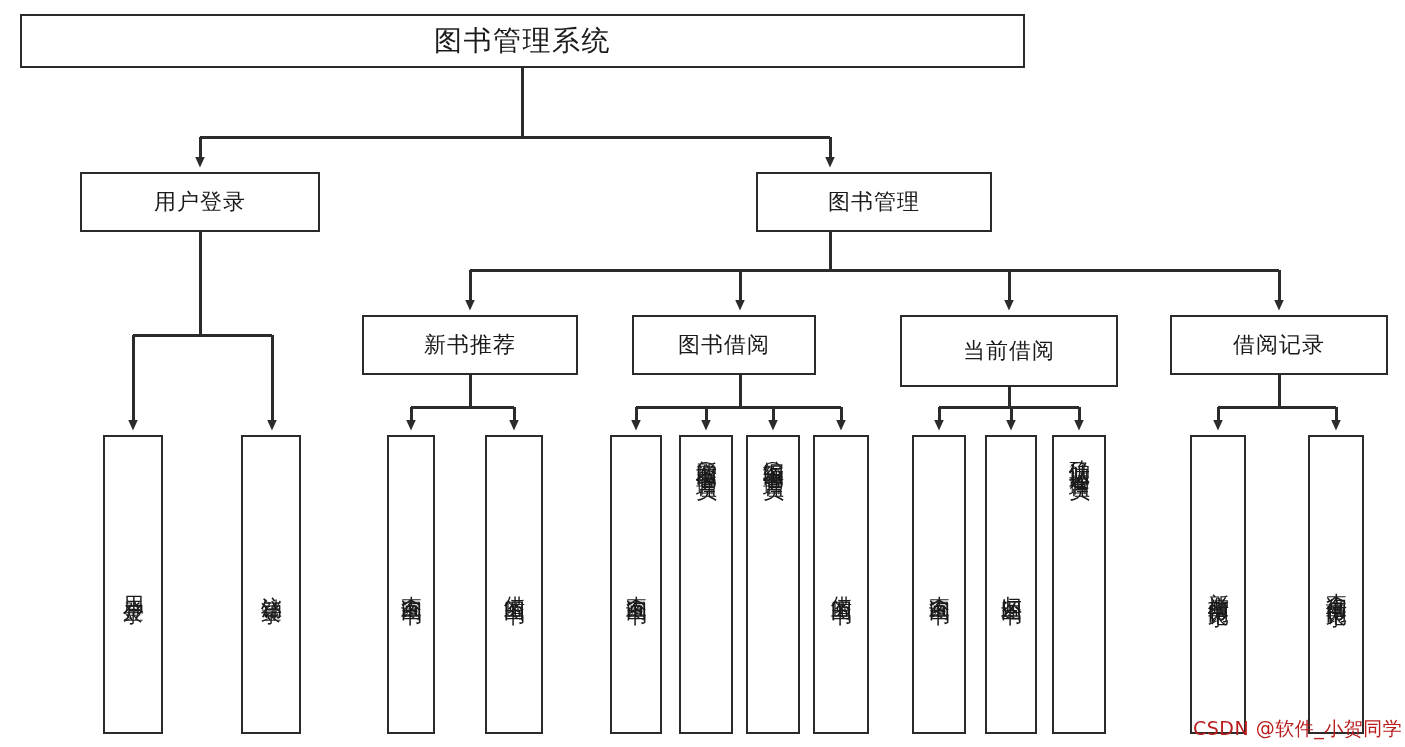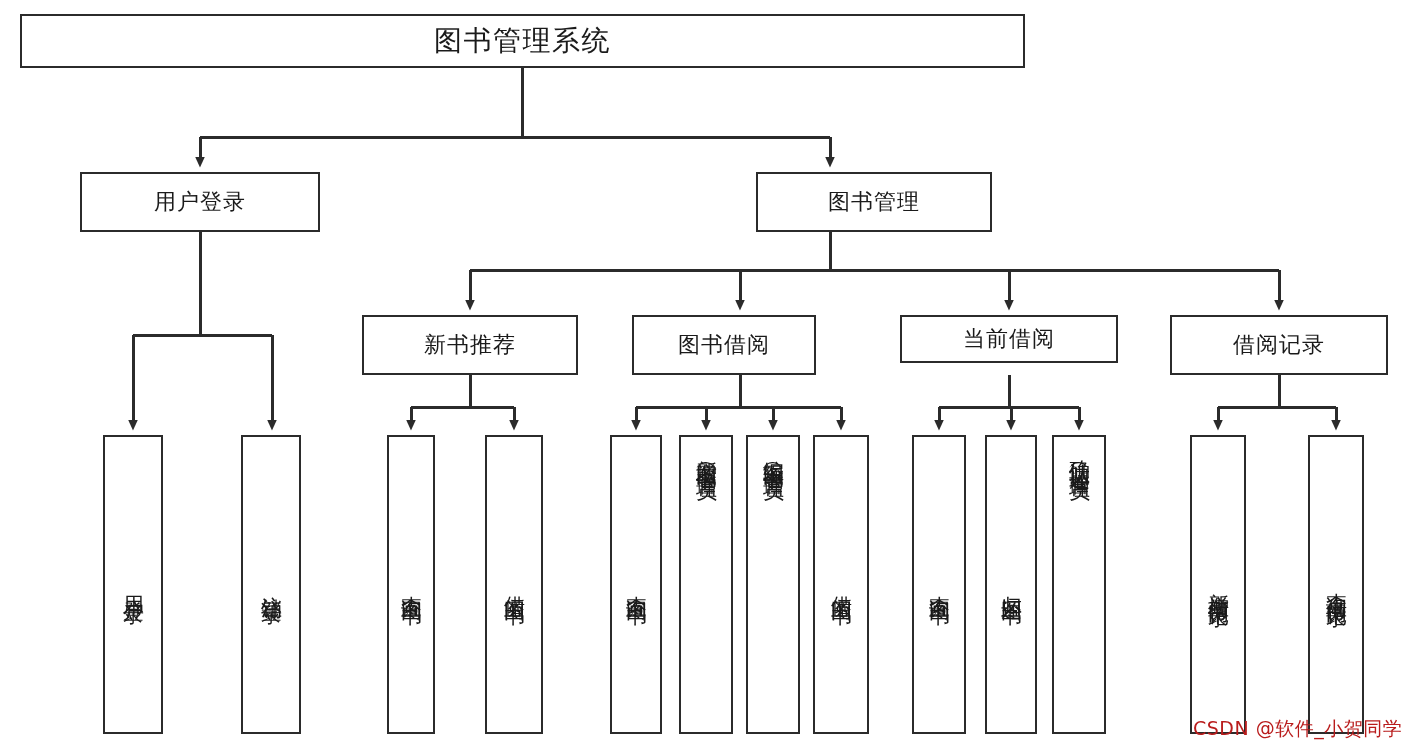--- a/index.html
+++ b/index.html
@@ -143,21 +143,21 @@
   <div class="node horiz" style="left:712px; top:172px; width:236px; height:60px;margin-left:44px;">
     <span class="label">图书管理</span>
   </div>
 
   <div class="node horiz" style="left:362px; top:315px; width:216px; height:60px;">
     <span class="label">新书推荐</span>
   </div>
   <div class="node horiz" style="left:632px; top:315px; width:184px; height:60px;">
     <span class="label">图书借阅</span>
   </div>
-  <div class="node horiz" style="left:900px; top:315px; width:218px; height:48px;">
+  <div class="node horiz" style="left:900px; top:315px; width:218px; height:72px;">
     <span class="label">当前借阅</span>
   </div>
   <div class="node horiz" style="left:1170px; top:315px; width:218px; height:60px;">
     <span class="label">借阅记录</span>
   </div>
 
   <div class="node vert centered" style="left:103px; top:435px; width:60px; height:299px;">
     <span class="label">用户登录</span>
   </div>
   <div class="node vert centered" style="left:241px; top:435px; width:60px; height:299px;">

